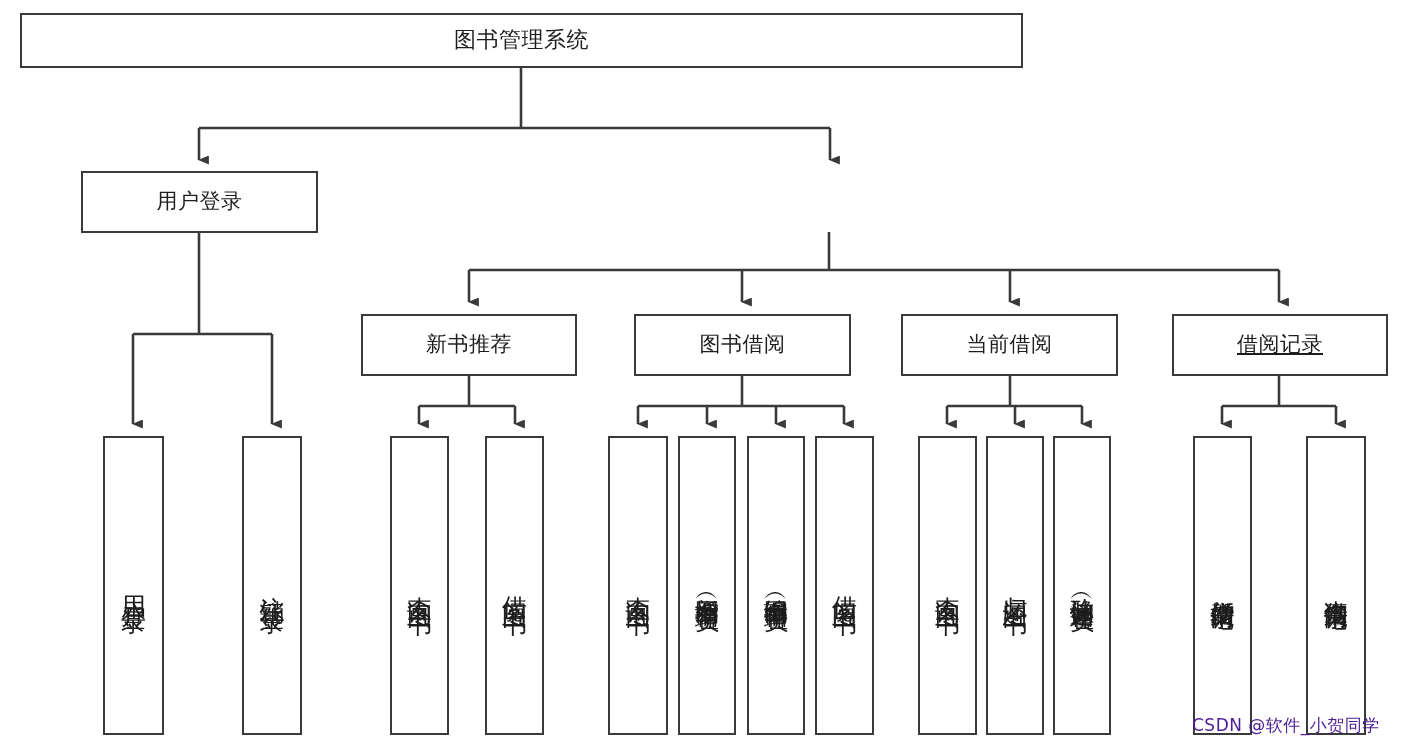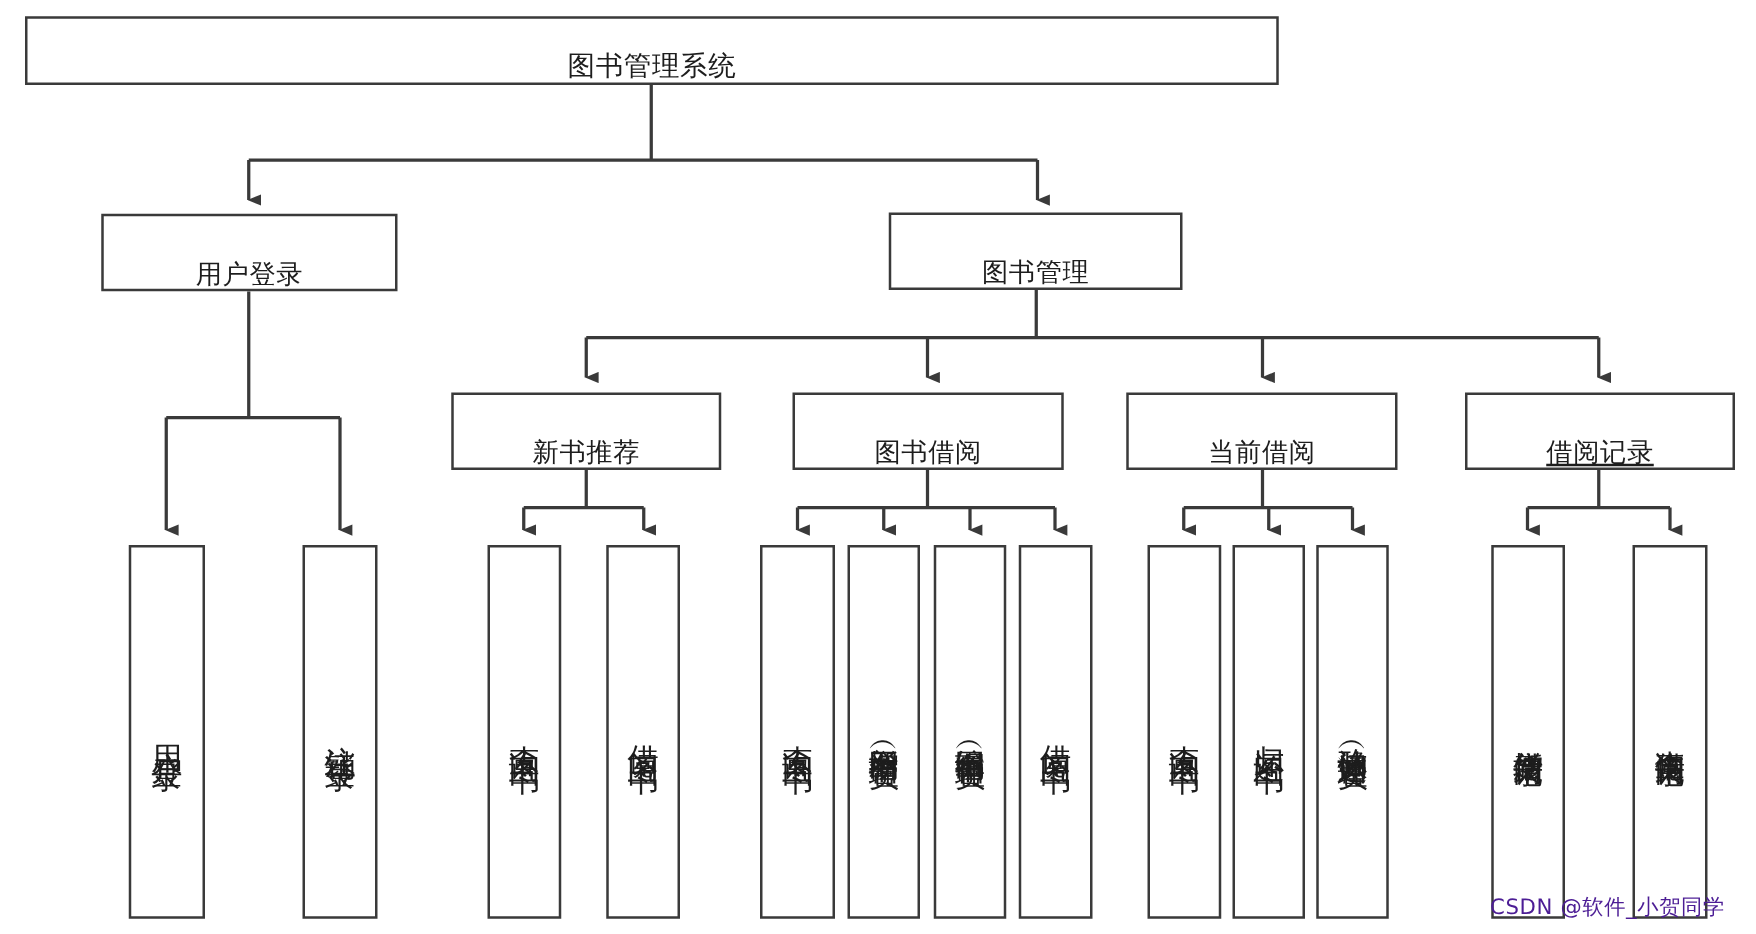--- a/index.html
+++ b/index.html
@@ -9,21 +9,21 @@
   }
   #stage{position:relative;width:1405px;height:747px;background:#fff;}
   svg#wires{position:absolute;left:0;top:0;width:1405px;height:747px;}
 
   .node{
     position:absolute;
     box-sizing:border-box;
     background:#ffffff;
     border:2.5px solid #3a3a3a;
     display:flex;
-    align-items:flex-end;
+    align-items:center;
     justify-content:center;
     color:#1d1d1d;
   }
   .node .lbl{
     display:block;
     text-align:center;
     line-height:1.04;
     white-space:nowrap;
   }
   
@@ -117,23 +117,20 @@
   </svg>
 
   <div class="node horiz root" style="left:20px;top:13px;width:1003px;height:55px;">
     <span class="lbl">图书管理系统</span>
   </div>
 
   <div class="node horiz" style="left:81px;top:171px;width:237px;height:62px;">
     <span class="lbl">用户登录</span>
   </div>
 
-  <div class="node horiz" style="left:711px;top:170px;width:235px;height:62px;">
-    <span class="lbl">图书管理</span>
-  </div>
 
   <div class="node horiz" style="left:361px;top:314px;width:216px;height:62px;">
     <span class="lbl">新书推荐</span>
   </div>
 
   <div class="node horiz" style="left:634px;top:314px;width:217px;height:62px;">
     <span class="lbl">图书借阅</span>
   </div>
 
   <div class="node horiz" style="left:901px;top:314px;width:217px;height:62px;">

